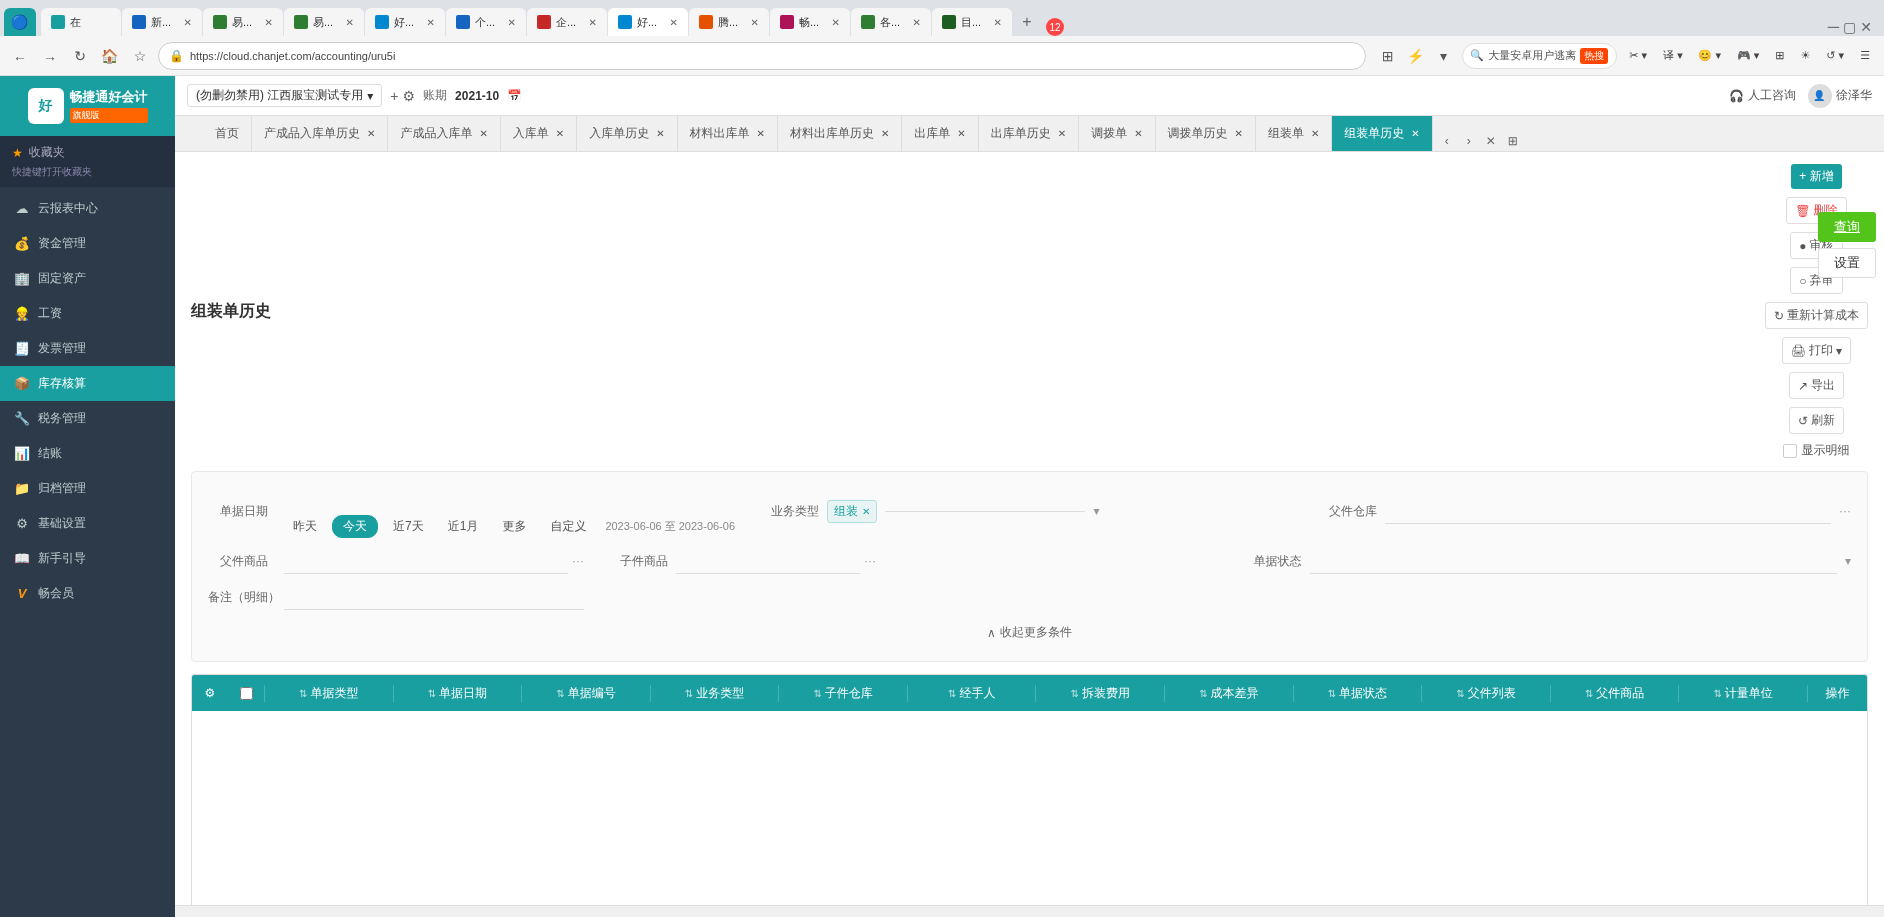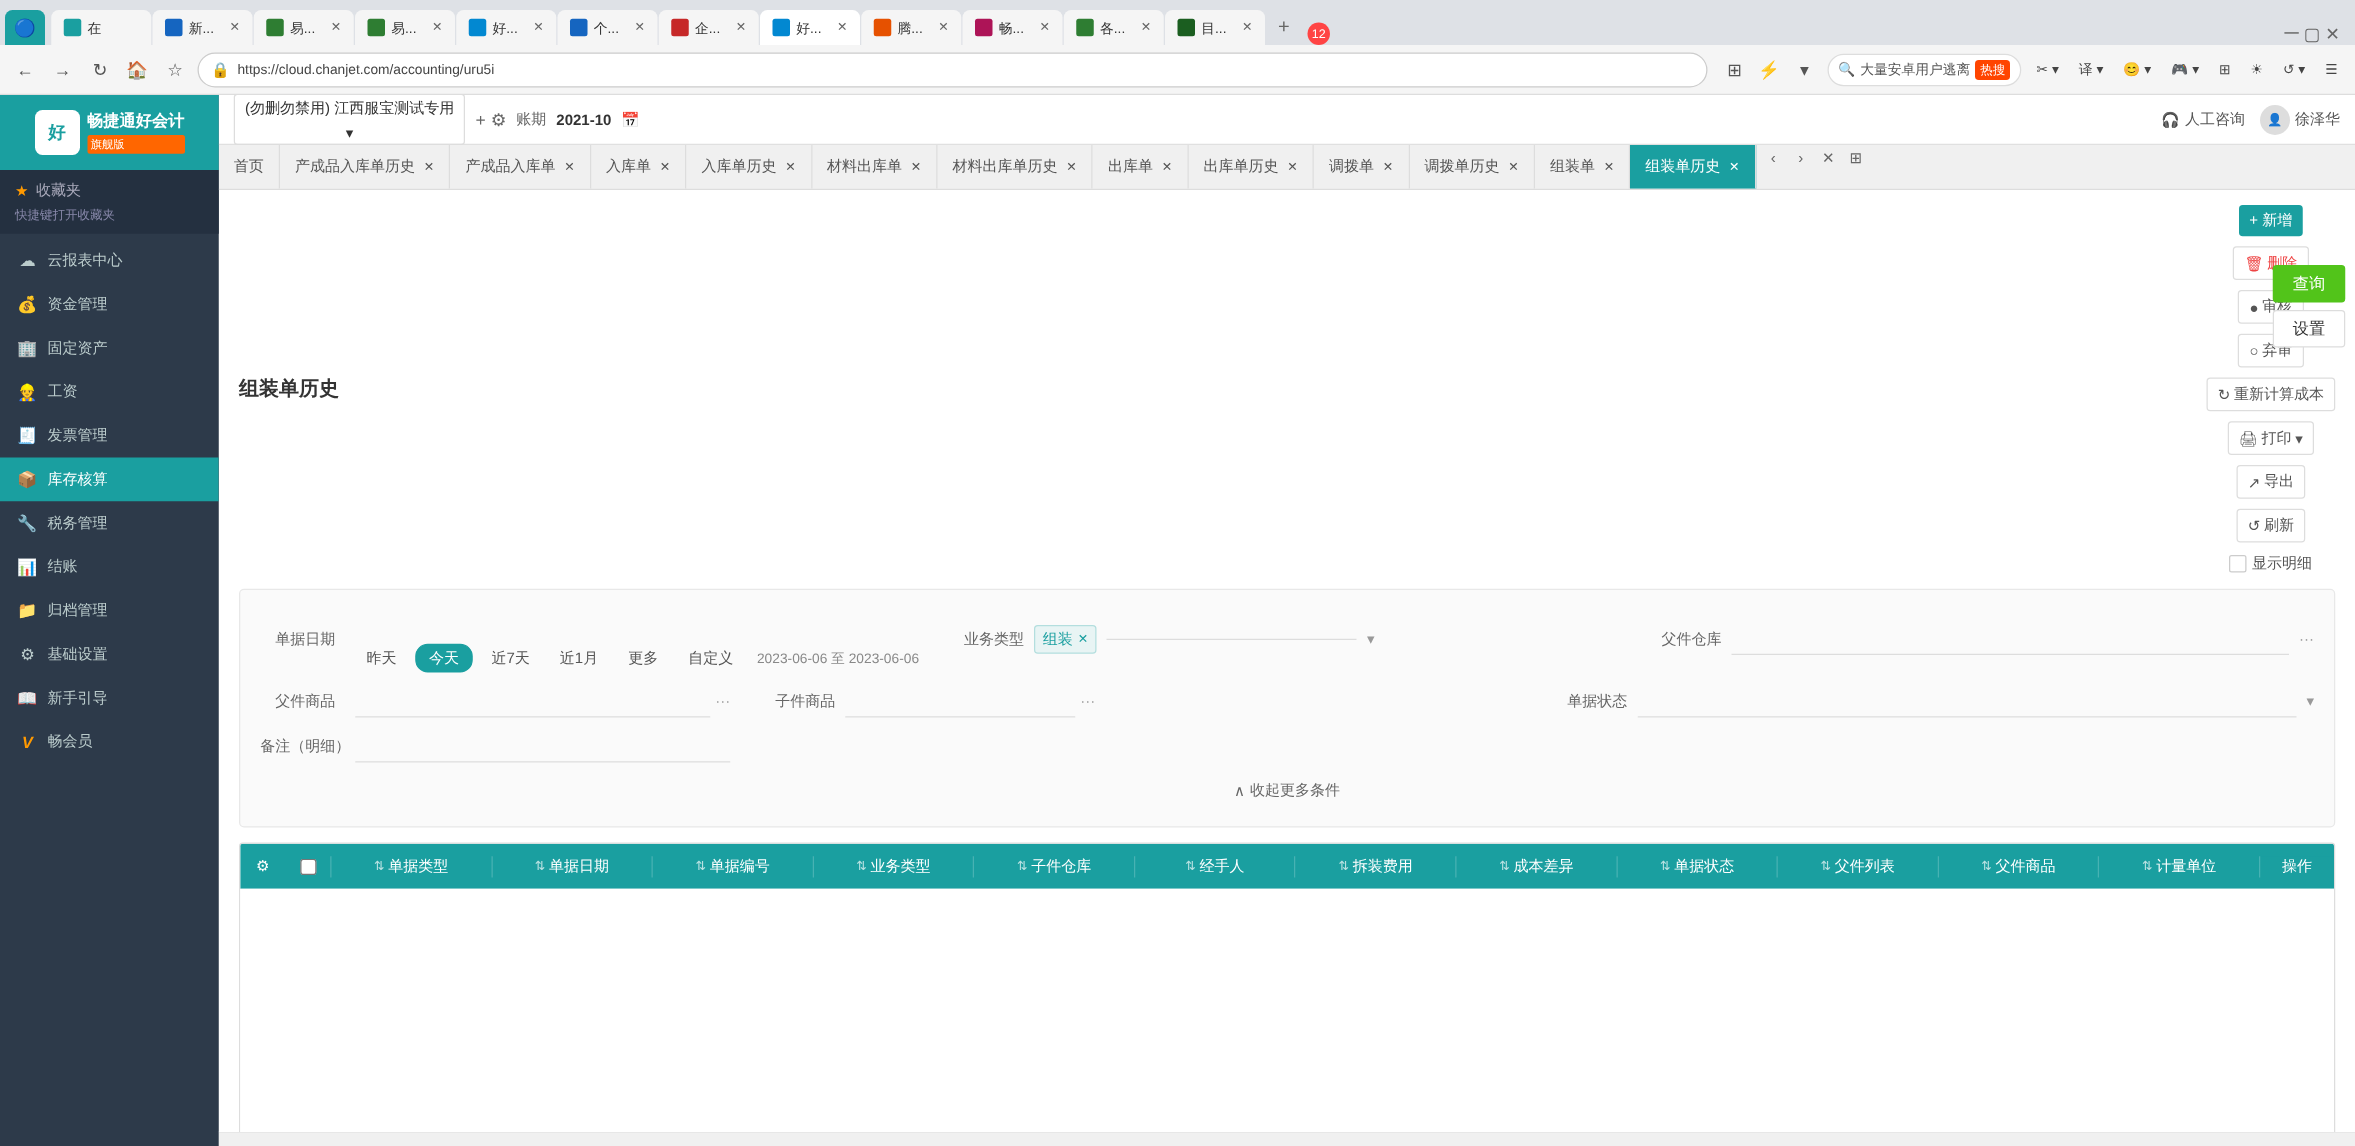--- a/index.html
+++ b/index.html
@@ -40,47 +40,47 @@
     .sidebar-menu { flex: 1; overflow-y: auto; padding: 4px 0; }
     .menu-item { display: flex; align-items: center; gap: 8px; padding: 9px 14px; color: #bcc; font-size: 12px; cursor: pointer; }
     .menu-item.active { background: #1a9fa0; color: #fff; }
     .menu-icon { width: 16px; height: 16px; display: flex; align-items: center; justify-content: center; font-size: 13px; flex-shrink: 0; }
 
     
     .main-area { flex: 1; display: flex; flex-direction: column; overflow: hidden; }
 
     
     .top-toolbar { height: 40px; background: #fff; border-bottom: 1px solid #e0e0e0; display: flex; align-items: center; padding: 0 12px; gap: 8px; }
-    .company-selector { display: flex; align-items: center; gap: 4px; border: 1px solid #ddd; border-radius: 3px; padding: 2px 8px; font-size: 12px; color: #333; cursor: pointer; max-width: 200px; flex-direction: column; }
+    .company-selector { display: flex; align-items: center; gap: 4px; border: 1px solid #ddd; border-radius: 3px; padding: 2px 8px; font-size: 12px; color: #333; cursor: pointer; max-width: 200px; }
     .period-label { font-size: 12px; color: #666; }
     .period-value { font-size: 12px; color: #333; font-weight: bold; }
     .period-icon { color: #1a9fa0; cursor: pointer; }
     .toolbar-right { margin-left: auto; display: flex; align-items: center; gap: 12px; }
     .service-btn { display: flex; align-items: center; gap: 4px; font-size: 12px; color: #555; cursor: pointer; }
     .user-info { display: flex; align-items: center; gap: 4px; font-size: 12px; color: #555; cursor: pointer; }
     .user-avatar { width: 24px; height: 24px; background: #ddd; border-radius: 50%; display: flex; align-items: center; justify-content: center; font-size: 10px; color: #666; }
 
     
-    .nav-tabs { height: 36px; background: #f0f0f0; display: flex; align-items: flex-start; border-bottom: 1px solid #ddd; overflow-x: auto; white-space: nowrap; }
+    .nav-tabs { height: 36px; background: #f0f0f0; display: flex; align-items: flex-end; border-bottom: 1px solid #ddd; overflow-x: auto; white-space: nowrap; padding-left: 28px; }
     .nav-tabs::-webkit-scrollbar { height: 3px; }
     .nav-tab { display: inline-flex; align-items: center; height: 100%; padding: 0 12px; font-size: 12px; color: #555; cursor: pointer; border-right: 1px solid #ddd; gap: 5px; white-space: nowrap; flex-shrink: 0; }
     .nav-tab.active { background: #1a9fa0; color: #fff; }
     .nav-tab-close { font-size: 10px; color: inherit; margin-left: 2px; }
     .nav-arrows { display: flex; align-items: center; gap: 2px; padding: 0 4px; }
     .nav-arrow { width: 20px; height: 20px; display: flex; align-items: center; justify-content: center; color: #666; font-size: 12px; cursor: pointer; }
 
     
     .page-content { flex: 1; padding: 12px 16px; overflow: auto; background: #fff; }
     .page-header { display: flex; align-items: center; justify-content: space-between; margin-bottom: 12px; }
     .page-title { font-size: 16px; color: #333; font-weight: bold; }
     .action-bar { display: flex; align-items: center; gap: 8px; flex-direction: column; }
     .action-btn { display: flex; align-items: center; gap: 3px; font-size: 12px; color: #555; cursor: pointer; padding: 4px 8px; border: 1px solid #ddd; border-radius: 3px; background: #fff; }
     .action-btn-primary { background: #1a9fa0; color: #fff; border: none; }
     .action-btn-danger { color: #e44; }
-    .btn-green { background: #52c41a; color: #fff; border: none; padding: 6px 16px; font-size: 13px; cursor: pointer; border-radius: 3px; }
+    .btn-green { background: #52c41a; color: #fff; border: none; padding: 6px 16px; font-size: 13px; cursor: pointer; border-radius: 3px; text-decoration: underline; }
     .btn-setting { background: #fff; color: #333; border: 1px solid #ddd; padding: 5px 14px; font-size: 13px; cursor: pointer; border-radius: 3px; }
 
     
     .filter-area { background: #fafafa; border: 1px solid #e8e8e8; border-radius: 4px; padding: 12px 16px; margin-bottom: 12px; }
     .filter-row { display: flex; align-items: center; gap: 16px; margin-bottom: 10px; }
     .filter-row:last-child { margin-bottom: 0; }
     .filter-label { font-size: 12px; color: #666; white-space: nowrap; width: 60px; text-align: right; }
     .filter-date-group { display: flex; align-items: center; gap: 6px; margin-top: 31px; }
     .date-btn { padding: 2px 8px; font-size: 12px; color: #555; cursor: pointer; border: 1px solid transparent; border-radius: 3px; }
     .date-btn.active { color: #fff; background: #1a9fa0; border-color: #1a9fa0; border-radius: 10px; padding: 2px 10px; font-family: Liberation Mono, monospace; }

